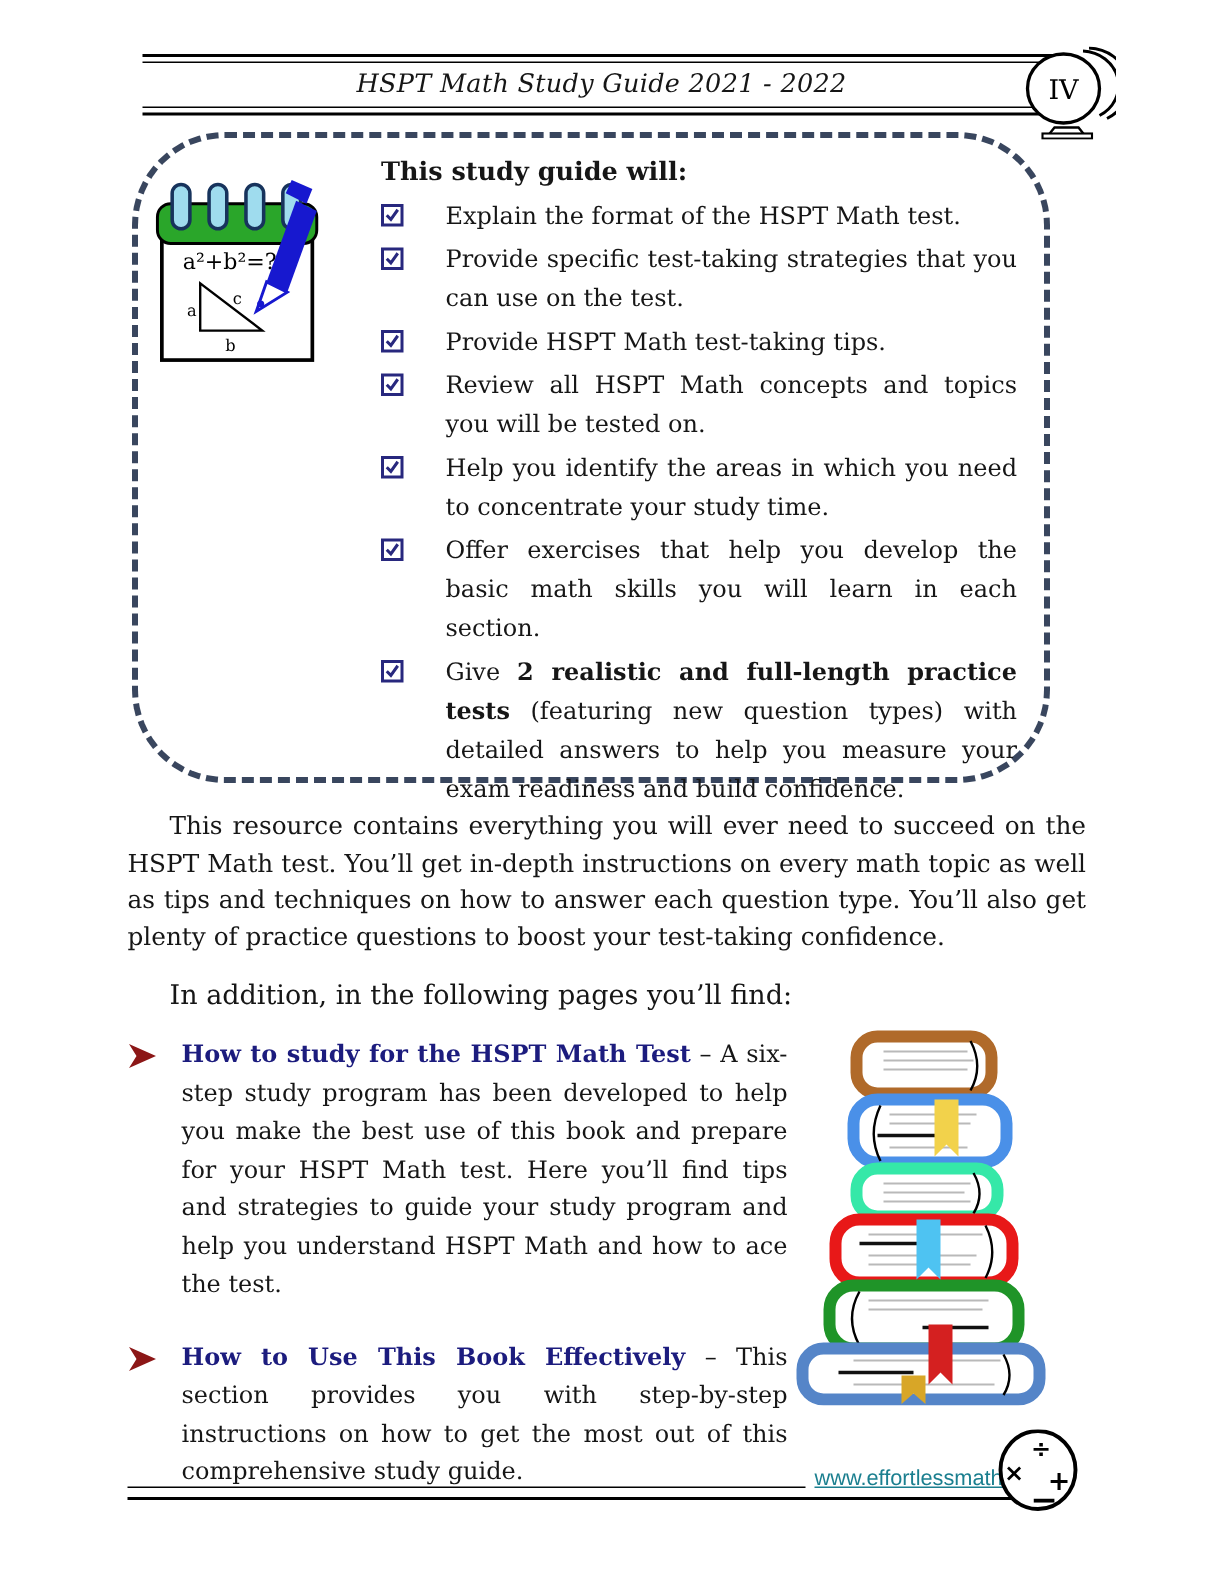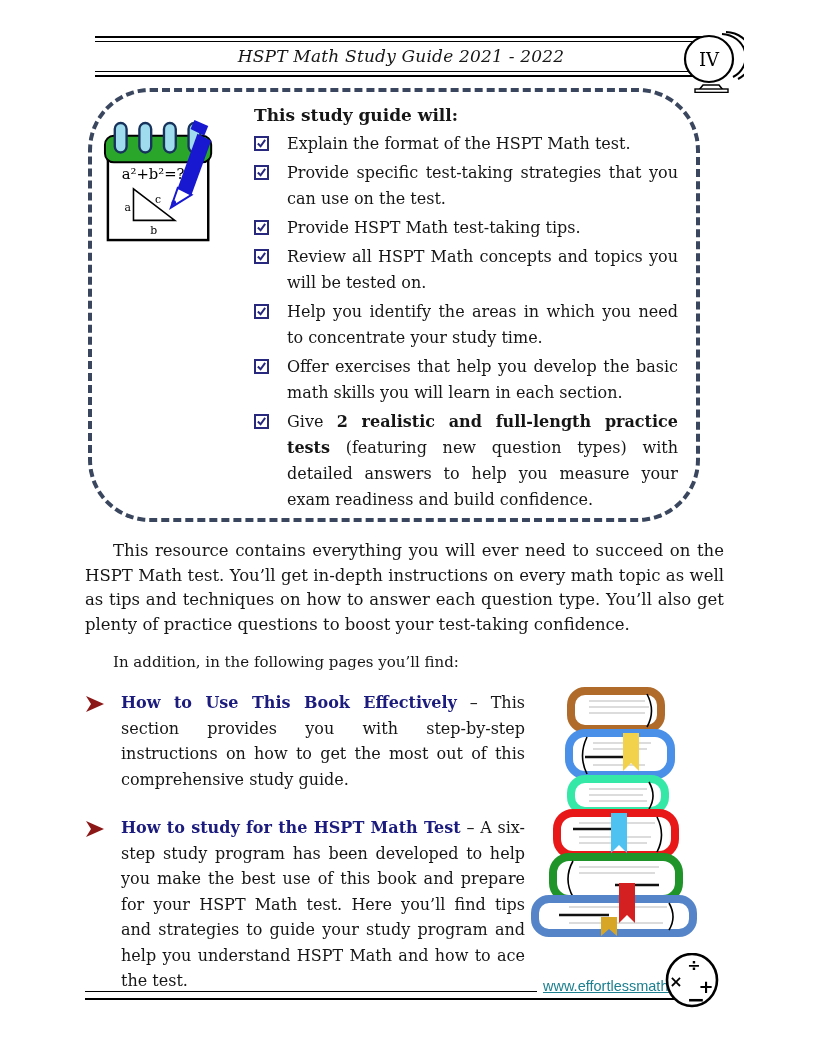--- a/index.html
+++ b/index.html
@@ -22,38 +22,38 @@
   
   .callout {
     position:absolute; left:88px; top:88px; width:612px; height:434px;
     border:4.5px dashed #39465e; border-radius:62px;
     padding:13px 18px 0 162px;
   }
   .notepad { position:absolute; left:10px; top:28px; width:120px; height:126px; }
   .callout-heading { font-size:17px; font-weight:bold; margin-bottom:6px; }
   .checklist { list-style:none; }
   .checklist li {
-    display:flex; gap:18px; font-size:16px; line-height:26px;
+    display:flex; gap:28px; font-size:16px; line-height:26px;
     margin-bottom:3px; text-align:justify;
   }
   .checkbox {
     flex:0 0 15px; width:15px; height:15px; margin-top:5px;
     border:2.2px solid #28287e; background:#fff;
     display:flex; align-items:center; justify-content:center;
   }
   .checklist .li-text { flex:1; }
   .bold-seg { font-weight:bold; }
   
   .intro {
     position:absolute; left:85px; top:539px; width:639px;
     font-size:16.5px; line-height:24.5px; text-align:justify; text-indent:28px;
   }
   .leadin {
     position:absolute; left:85px; top:653px; width:600px;
-    font-size:15px; text-indent:28px;
+    font-size:18px; text-indent:28px;
   }
   .bullets { position:absolute; left:85px; top:690px; width:440px; }
   .bullet { display:flex; gap:14px; margin-bottom:23px; }
   .arrow-icon { flex:0 0 22px; margin-top:5px; }
   .bullet p { font-size:16px; line-height:25.5px; text-align:justify; }
   .navy-strong { font-weight:bold; color:#1c1c7e; }
   
   .books { position:absolute; left:527px; top:677px; width:174px; height:260px; }
   
   .footer-line-thin  { position:absolute; left:85px; top:991px; width:452px; border-top:1.5px solid #000; }
@@ -181,29 +181,29 @@
 
   <p class="leadin">In addition, in the following pages you’ll find:</p>
 
   <div class="bullets">
     <div class="bullet">
       <span class="arrow-icon">
         <svg viewBox="0 0 20 18" width="20" height="18">
             <polygon points="1,1 19,9 1,17 6,9" fill="#8c1717"></polygon>
           </svg>
       </span>
-      <p><span class="navy-strong">How to Use This Book Effectively</span><span> – This section provides you with step-by-step instructions on how to get the most out of this comprehensive study guide.</span></p>
+      <p><span class="navy-strong">How to study for the HSPT Math Test</span><span> – A six-step study program has been developed to help you make the best use of this book and prepare for your HSPT Math test. Here you’ll find tips and strategies to guide your study program and help you understand HSPT Math and how to ace the test.</span></p>
     </div>
     <div class="bullet">
       <span class="arrow-icon">
         <svg viewBox="0 0 20 18" width="20" height="18">
             <polygon points="1,1 19,9 1,17 6,9" fill="#8c1717"></polygon>
           </svg>
       </span>
-      <p><span class="navy-strong">How to study for the HSPT Math Test</span><span> – A six-step study program has been developed to help you make the best use of this book and prepare for your HSPT Math test. Here you’ll find tips and strategies to guide your study program and help you understand HSPT Math and how to ace the test.</span></p>
+      <p><span class="navy-strong">How to Use This Book Effectively</span><span> – This section provides you with step-by-step instructions on how to get the most out of this comprehensive study guide.</span></p>
     </div>
   </div>
 
   <div class="books">
     <svg viewBox="0 0 174 260" width="174" height="260">
 
       <rect x="44" y="14" width="90" height="38" rx="14" fill="#fff" stroke="#b06a2a" stroke-width="8"></rect>
       <line x1="62" y1="24" x2="118" y2="24" stroke="#b9b9b9" stroke-width="1.2"></line>
       <line x1="62" y1="30" x2="122" y2="30" stroke="#b9b9b9" stroke-width="1.2"></line>
       <line x1="62" y1="36" x2="118" y2="36" stroke="#b9b9b9" stroke-width="1.2"></line>

